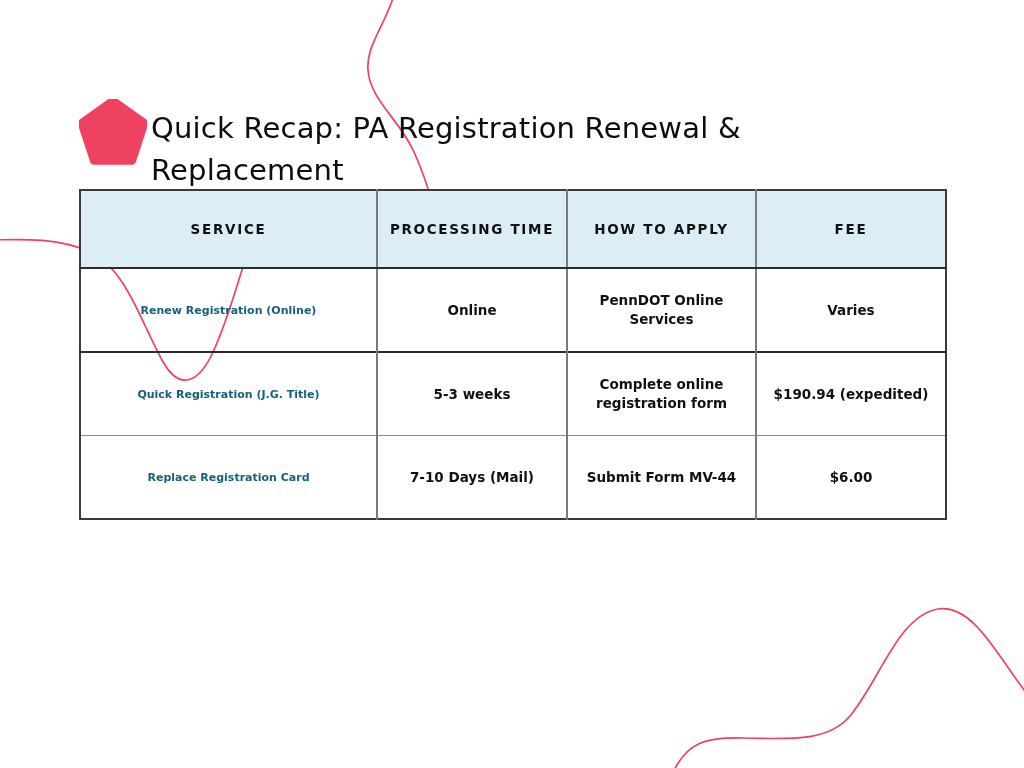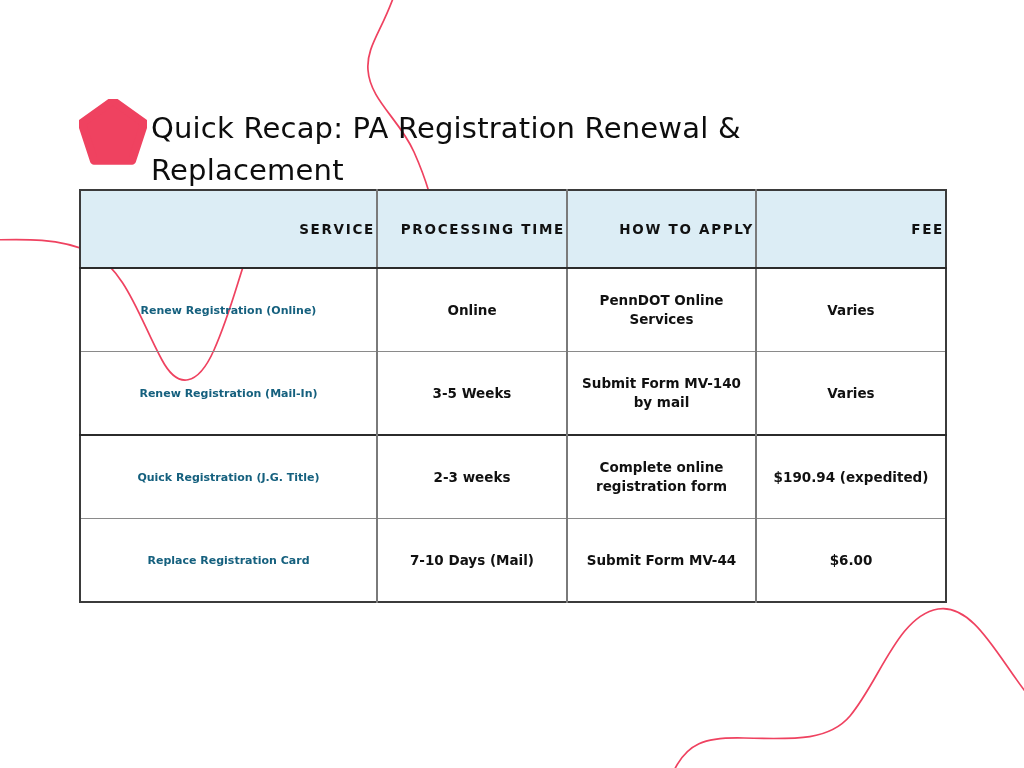--- a/index.html
+++ b/index.html
@@ -76,21 +76,21 @@
 
   table.recap thead th {
     background: #dcedf5;
     height: 74px;
     border-right: 2px solid #7a7a7a;
     border-bottom: 2px solid #2b2b2b;
     font-size: 13.5px;
     font-weight: bold;
     letter-spacing: 1.7px;
     color: #111111;
-    text-align: right;
+    text-align: center;
     vertical-align: middle;
     font-family: "DejaVu Sans", sans-serif;
   }
   table.recap thead th:last-child { border-right: none; }
 
   table.recap tbody td {
     height: 74px;
     border-right: 2px solid #7a7a7a;
     border-bottom: 1.5px solid #8a8a8a;
     text-align: center;
@@ -149,29 +149,23 @@
           <th>FEE</th>
         </tr>
       </thead>
       <tbody>
         <tr>
           <td class="service">Renew Registration (Online)</td>
           <td>Online</td>
           <td>PennDOT Online Services</td>
           <td>Varies</td>
         </tr>
-        <tr>
-          <td class="service">Renew Registration (Mail-In)</td>
-          <td>3-5 Weeks</td>
-          <td>Submit Form MV-140 by mail</td>
-          <td>Varies</td>
-        </tr>
         <tr class="strong-top">
           <td class="service">Quick Registration (J.G. Title)</td>
-          <td>2-3 weeks</td>
+          <td>5-3 weeks</td>
           <td>Complete online registration form</td>
           <td>$190.94 (expedited)</td>
         </tr>
         <tr>
           <td class="service">Replace Registration Card</td>
           <td>7-10 Days (Mail)</td>
           <td>Submit Form MV-44</td>
           <td>$6.00</td>
         </tr>
       </tbody>

